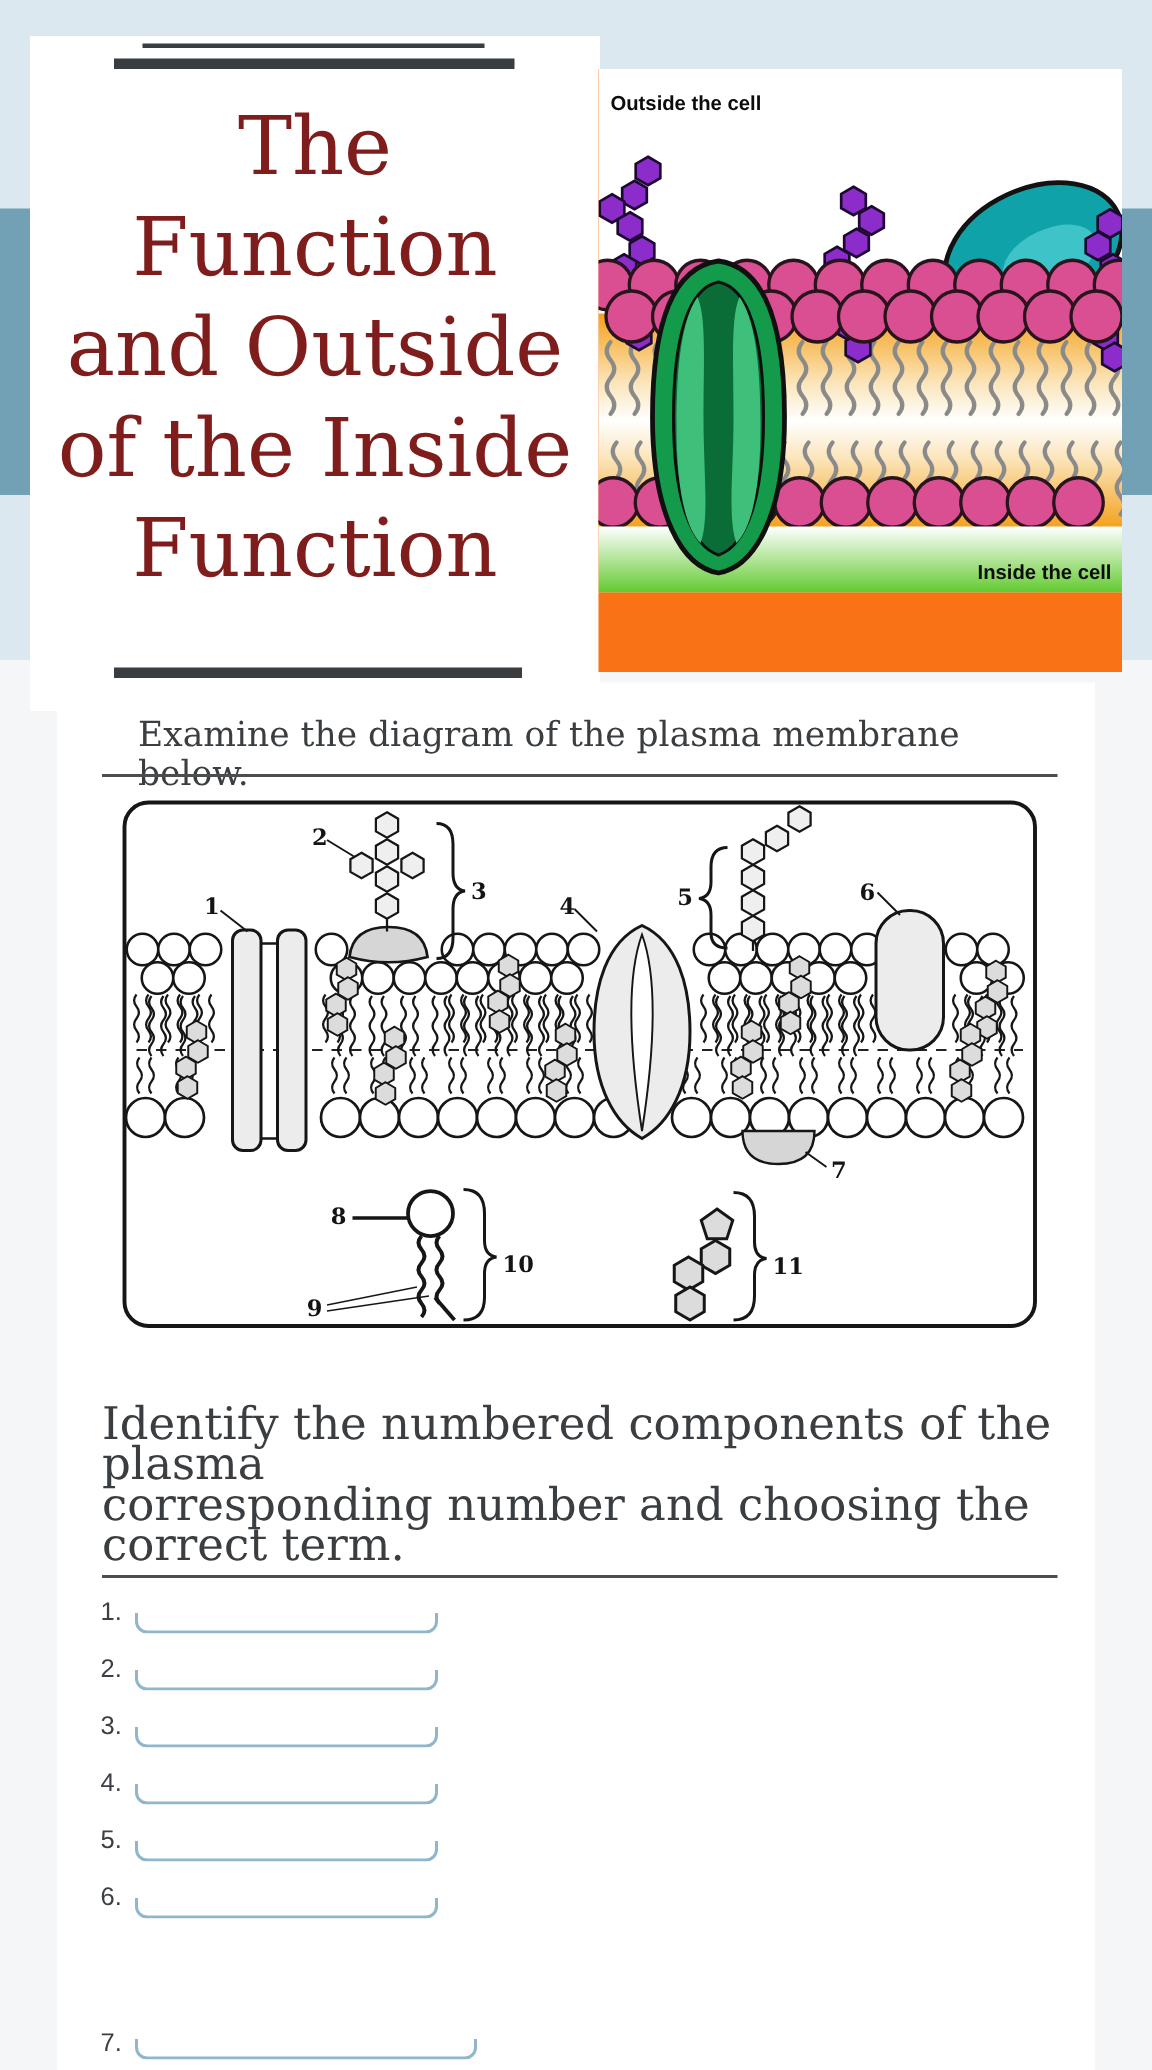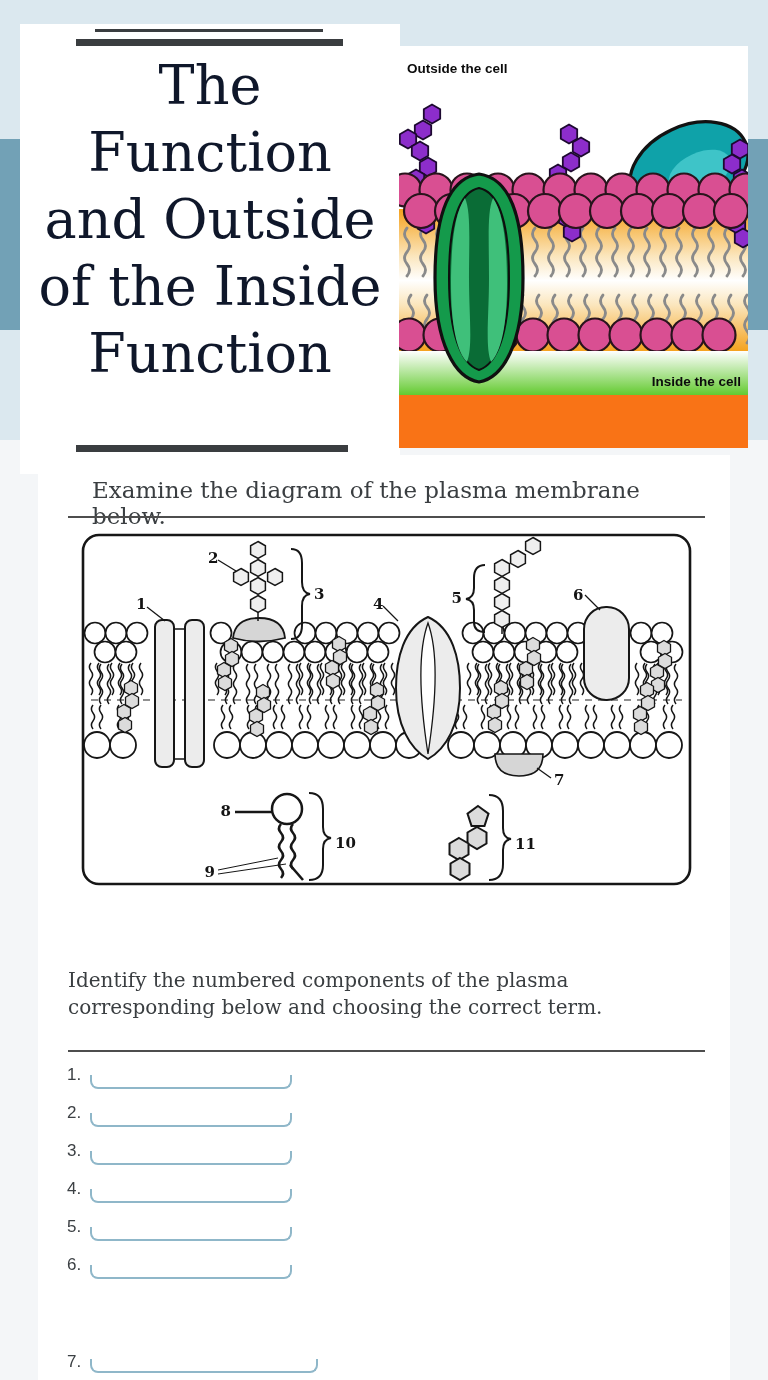--- a/index.html
+++ b/index.html
@@ -7,31 +7,31 @@
        background:#f4f6f8;font-family:"Liberation Sans",sans-serif;}
   .abs{position:absolute;}
   #bg-top{left:0;top:0;width:768px;height:440px;background:#dbe8ef;}
   #accent-band{left:0;top:139px;width:768px;height:191px;background:#72a1b6;}
   #title-card{left:20px;top:24px;width:380px;height:450px;background:#fff;}
   .bar{position:absolute;background:#3a3d40;}
   #bar-top-thin{left:75px;top:5px;width:228px;height:3px;}
   #bar-top-thick{left:56px;top:15px;width:267px;height:7px;}
   #bar-bot-thick{left:56px;top:421px;width:272px;height:7px;}
   #bar-bot-thin{left:75px;top:442px;width:234px;height:4px;}
-  #page-title{position:absolute;left:0;top:28px;width:380px;text-align:center;
-      font-family:"DejaVu Serif",serif;font-size:54px;line-height:67px;color:#0f172a;}
+  #page-title{position:absolute;left:0;top:40px;width:380px;text-align:center;
+      font-family:"DejaVu Serif",serif;font-size:54px;line-height:67px;color:#7f1d1d;}
   #membrane-figure{left:399px;top:46px;width:349px;height:402px;background:#f97316;}
   #worksheet-card{left:38px;top:455px;width:692px;height:925px;background:#fff;}
   .serif-text{font-family:"DejaVu Serif",serif;color:#3a3e41;}
   #section-heading{left:54px;top:22px;font-size:23px;width:620px;}
   .rule{position:absolute;left:30px;width:637px;height:2px;background:#4d4d4d;}
   #rule-1{top:61px;}
   #rule-2{top:595px;}
   #diagram-wrap{left:43px;top:78px;width:611px;height:353px;}
-  #instructions{left:30px;top:512px;font-size:20px;line-height:27px;width:650px;}
+  #instructions{left:30px;top:481px;font-size:30px;line-height:27px;width:650px;}
   #question-list{left:29px;top:610px;width:400px;}
   .q-row{position:absolute;left:0;width:300px;height:38px;}
   .q-num{position:absolute;left:0;top:0;font-size:17px;font-weight:500;color:#3c4044;}
   .q-blank{position:absolute;left:23px;top:10px;width:198px;height:12px;
       border-left:2px solid #8fb7c9;border-right:2px solid #8fb7c9;
       border-bottom:2px solid #8fb7c9;border-radius:0 0 8px 8px;cursor:pointer;}
   #q-row-7{top:897px;left:29px;}
   #q-row-7 .q-blank{width:224px;top:7px;}
   svg text.figlabel{font-family:"Liberation Sans",sans-serif;font-weight:bold;
       font-size:13.5px;fill:#0c0c0c;}
@@ -475,21 +475,21 @@
           <text x="150" y="283" text-anchor="end" class="dlabel">8</text>
           <text x="134" y="344" text-anchor="end" class="dlabel">9</text>
           <text x="254" y="315" text-anchor="start" class="dlabel">10</text>
           <text x="434" y="316" text-anchor="start" class="dlabel">11</text>
         </g>
     </svg>
   </div>
 
   <div class="abs serif-text" id="instructions">
     <div>Identify the numbered components of the plasma</div>
-    <div>corresponding below and choosing the correct term.</div>
+    <div>corresponding number and choosing the correct term.</div>
   </div>
   <div class="rule" id="rule-2"></div>
 
   <div class="abs" id="question-list">
     <div class="q-row" style="top:0">
         <span class="q-num">1.</span>
         <div class="q-blank"></div>
       </div>
     <div class="q-row" style="top:38px">
         <span class="q-num">2.</span>

